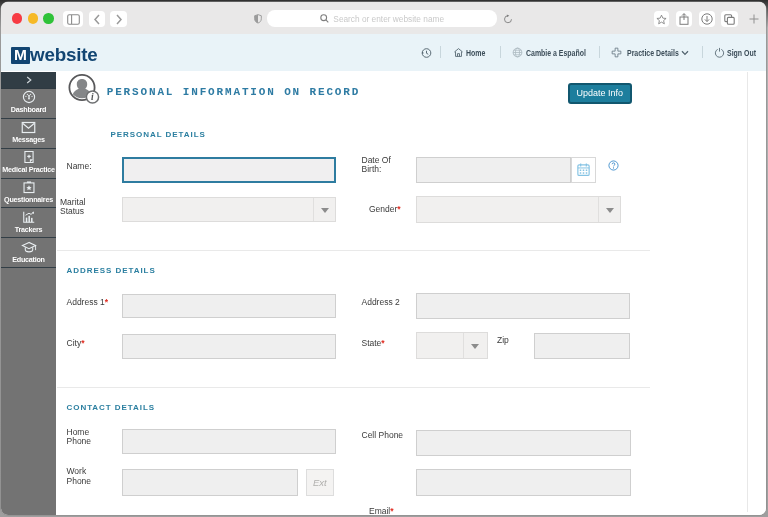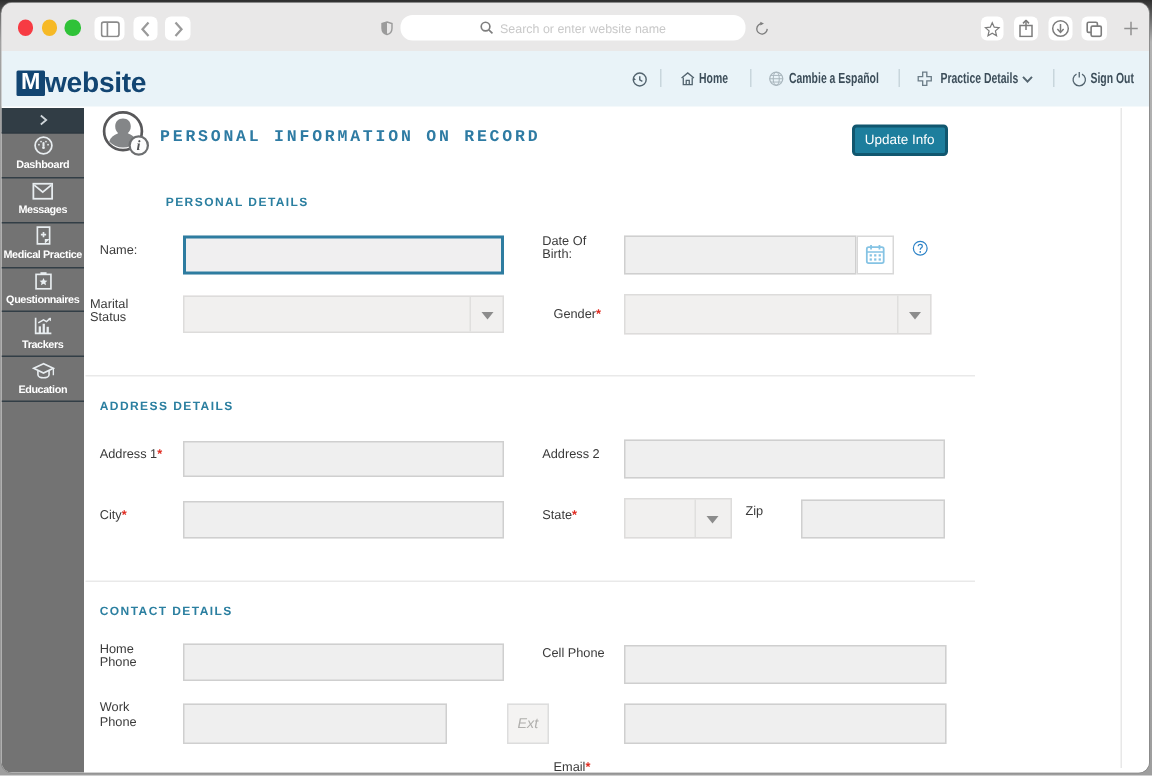--- a/index.html
+++ b/index.html
@@ -287,20 +287,20 @@
     <div class="finput" style="left:478.2px;top:261.9px;width:96px;height:25.2px;"></div>
 
     <div class="hsep" style="left:1px;top:315.4px;width:593px;"></div>
     <div class="sechead" style="left:10.5px;top:331.3px;">CONTACT DETAILS</div>
     <div class="flabel" style="left:10.5px;top:356.2px;">Home<br>Phone</div>
     <div class="finput" style="left:65.5px;top:357.2px;width:214px;height:25.5px;"></div>
     <div class="flabel" style="left:305.5px;top:359.5px;">Cell Phone</div>
     <div class="finput" style="left:359.6px;top:358.5px;width:215px;height:26px;"></div>
     <div class="flabel" style="left:10.5px;top:395.7px;">Work<br>Phone</div>
     <div class="finput" style="left:65.5px;top:397px;width:176.3px;height:27px;"></div>
-    <div class="abs" style="left:249.5px;top:397px;width:28.8px;height:27px;background:#f4f3f2;border:1px solid #ddd;color:#b0afad;font-style:italic;font-size:9.5px;display:flex;align-items:center;justify-content:center;margin-left:32px;">Ext</div>
+    <div class="abs" style="left:249.5px;top:397px;width:28.8px;height:27px;background:#f4f3f2;border:1px solid #ddd;color:#b0afad;font-style:italic;font-size:9.5px;display:flex;align-items:center;justify-content:center;">Ext</div>
     <div class="flabel" style="left:313px;top:399px;margin-top:36px;">Email<span class="red">*</span></div>
     <div class="finput" style="left:359.6px;top:397.8px;width:215px;height:27px;"></div>
   </div>
   <div class="vline"></div>
 
 </div>
 </div>
 
 </body></html>

